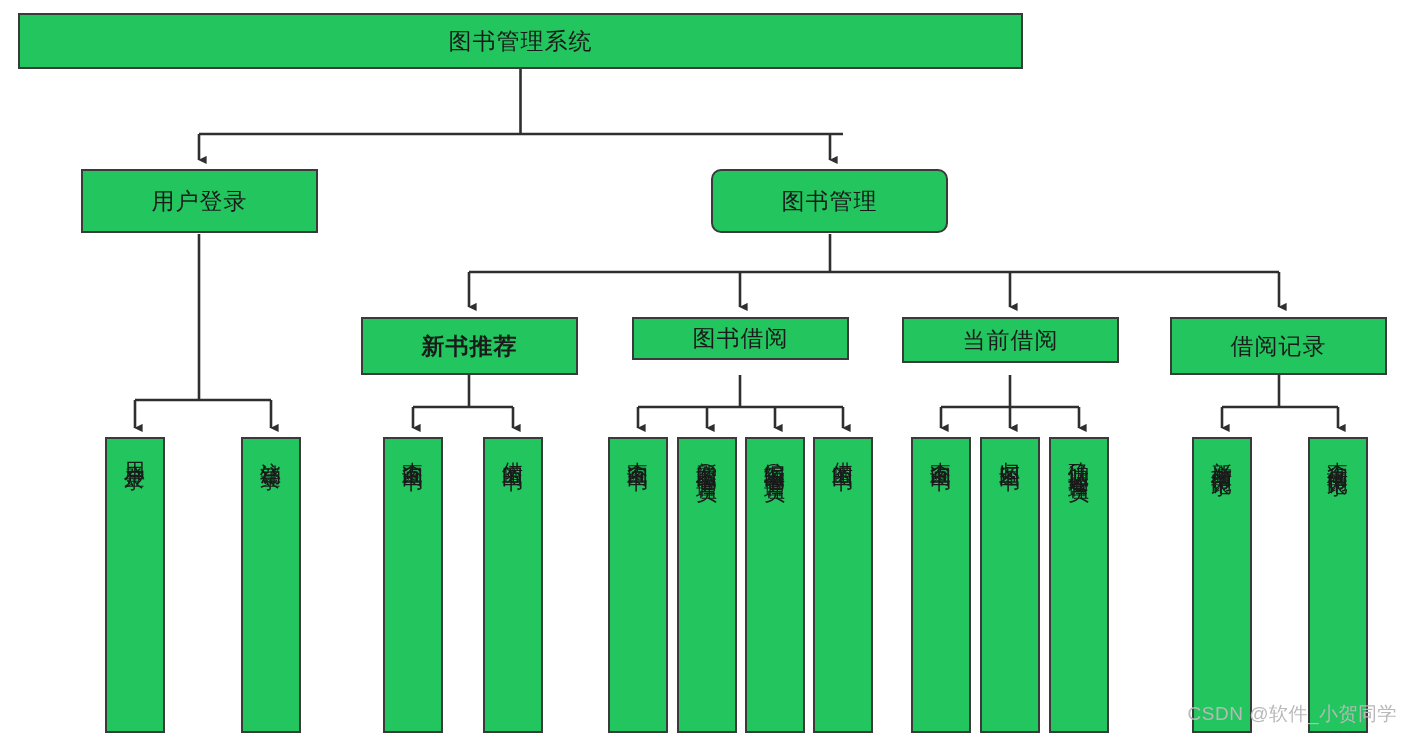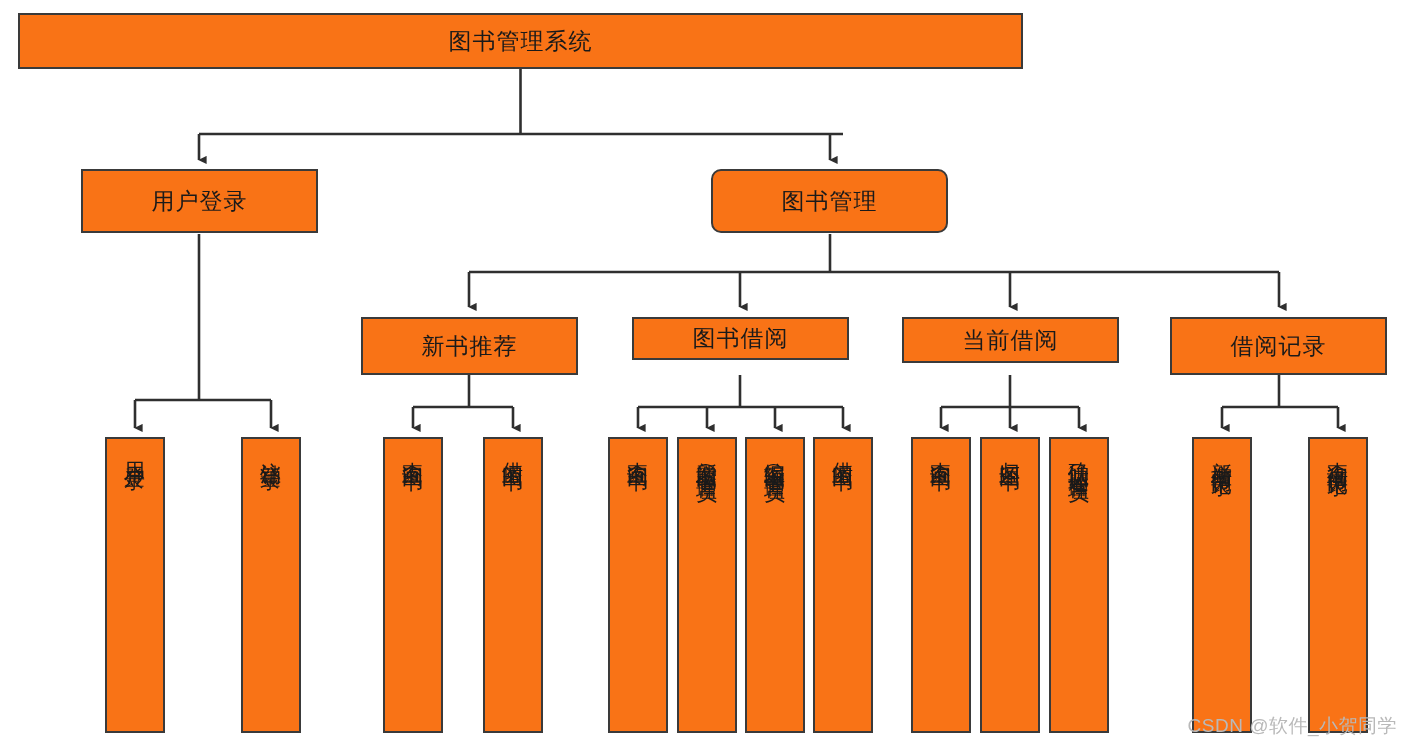--- a/index.html
+++ b/index.html
@@ -22,21 +22,21 @@
     position: absolute;
     left: 0;
     top: 0;
     width: 1405px;
     height: 747px;
     pointer-events: none;
   }
   .node {
     position: absolute;
     box-sizing: border-box;
-    background: #f97316;
+    background: #22c55e;
     border: 2.5px solid #3a3a3a;
     display: flex;
     align-items: center;
     justify-content: center;
     color: #1a1a1a;
   }
   .node-label {
     display: block;
     text-align: center;
     letter-spacing: 1px;
@@ -60,21 +60,21 @@
     writing-mode: vertical-rl;
     text-orientation: upright;
     font-size: 21px;
     letter-spacing: 3px;
     line-height: 1;
     white-space: nowrap;
   }
   #watermark {
     position: absolute;
     right: 8px;
-    bottom: 8px;
+    bottom: 20px;
     font-size: 19px;
     color: #b9b9b9;
     letter-spacing: 0.5px;
     user-select: none;
     white-space: nowrap;
   }
 </style>
 </head>
 <body>
 
@@ -134,21 +134,21 @@
     <span class="node-label">图书管理系统</span>
   </div>
 
   <div class="node horizontal" style="left:81px; top:169px; width:237px; height:64px;">
     <span class="node-label">用户登录</span>
   </div>
   <div class="node horizontal" style="left:711px; top:169px; width:237px; height:64px;border-radius:10px;">
     <span class="node-label">图书管理</span>
   </div>
 
-  <div class="node horizontal" style="left:361px; top:317px; width:217px; height:58px;">
+  <div class="node horizontal" style="left:361px; top:317px; width:217px; height:58px;font-weight:bold;">
     <span class="node-label">新书推荐</span>
   </div>
   <div class="node horizontal" style="left:632px; top:317px; width:217px; height:43px;">
     <span class="node-label">图书借阅</span>
   </div>
   <div class="node horizontal" style="left:902px; top:317px; width:217px; height:46px;">
     <span class="node-label">当前借阅</span>
   </div>
   <div class="node horizontal" style="left:1170px; top:317px; width:217px; height:58px;">
     <span class="node-label">借阅记录</span>

